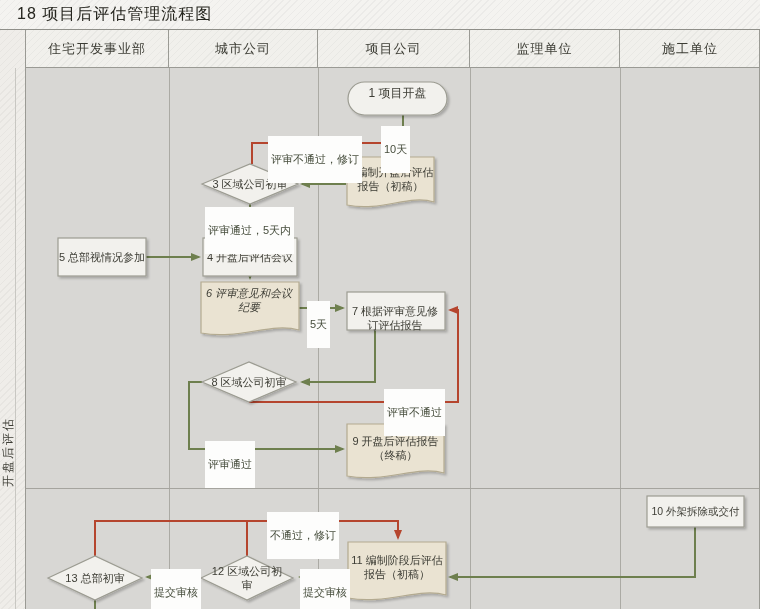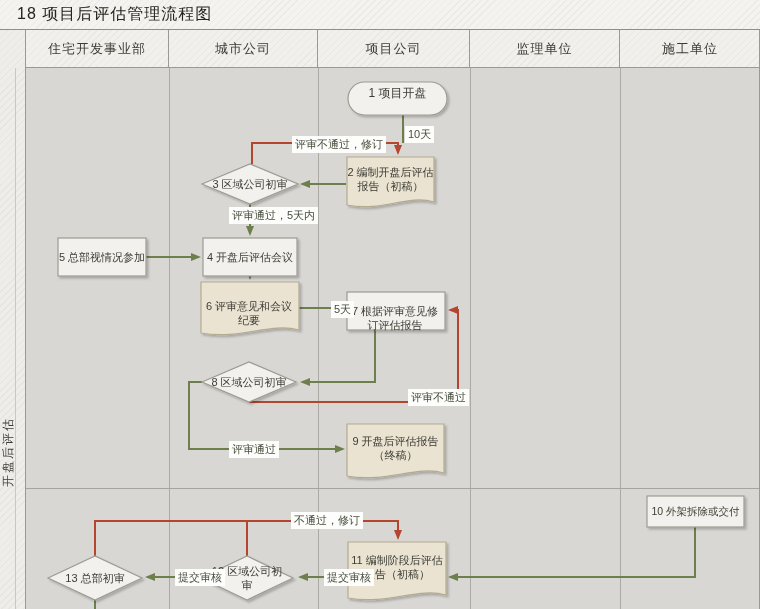--- a/index.html
+++ b/index.html
@@ -39,22 +39,22 @@
     transform:rotate(-90deg);text-align:center;
     font-size:12px;color:#3c3c34;letter-spacing:2px;white-space:nowrap;
   }
   
   #connector-svg{position:absolute;left:0;top:0;width:760px;height:609px;}
   .node-text{
     position:absolute;display:flex;align-items:center;justify-content:center;
     text-align:center;font-size:11px;line-height:1.3;color:#3d3d35;
   }
   .edge-label{
-    position:absolute;background:#fdfdfc;padding:1px 3px;white-space:nowrap;
-    font-size:11px;line-height:15px;color:#474e3d;margin-left:24px;
+    position:absolute;background:#fdfdfc;padding:16px 3px;white-space:nowrap;
+    font-size:11px;line-height:15px;color:#474e3d;
   }
 </style>
 </head>
 <body>
 
 <div id="title-bar" class="hatch">
   <span class="t">18 项目后评估管理流程图</span>
 </div>
 
 <div id="lane-header">
@@ -141,21 +141,21 @@
       <path d="M348,542 H446 V595 C419,587 387,605 348,598 Z"></path>
     </g>
   </g>
 </svg>
 
 <div class="node-text" style="left:348px;top:82px;width:99px;height:24px;font-size:12px;">1 项目开盘</div>
 <div class="node-text" style="left:344px;top:159px;width:93px;height:40px;">2 编制开盘后评估报告（初稿）</div>
 <div class="node-text" style="left:202px;top:164px;width:96px;height:40px;">3 区域公司初审</div>
 <div class="node-text" style="left:203px;top:238px;width:94px;height:38px;">4 开盘后评估会议</div>
 <div class="node-text" style="left:58px;top:238px;width:88px;height:38px;">5 总部视情况参加</div>
-<div class="node-text" style="left:201px;top:292px;width:96px;height:42px;">6 评审意见和会议纪要</div>
+<div class="node-text" style="left:201px;top:279px;width:96px;height:42px;font-style:italic;">6 评审意见和会议纪要</div>
 <div class="node-text" style="left:347px;top:292px;width:96px;height:38px;margin-top:7px;">7 根据评审意见修订评估报告</div>
 <div class="node-text" style="left:202px;top:362px;width:94px;height:40px;">8 区域公司初审</div>
 <div class="node-text" style="left:347px;top:426px;width:97px;height:44px;">9 开盘后评估报告（终稿）</div>
 <div class="node-text" style="left:647px;top:496px;width:97px;height:31px;font-size:10.5px;">10 外架拆除或交付</div>
 <div class="node-text" style="left:348px;top:544px;width:98px;height:46px;">11 编制阶段后评估报告（初稿）</div>
 <div class="node-text" style="left:207px;top:556px;width:80px;height:44px;">12 区域公司初审</div>
 <div class="node-text" style="left:48px;top:556px;width:94px;height:44px;">13 总部初审</div>
 
 <div class="edge-label" style="left:381px;top:126px;">10天</div>
 <div class="edge-label" style="left:268px;top:136px;">评审不通过，修订</div>

